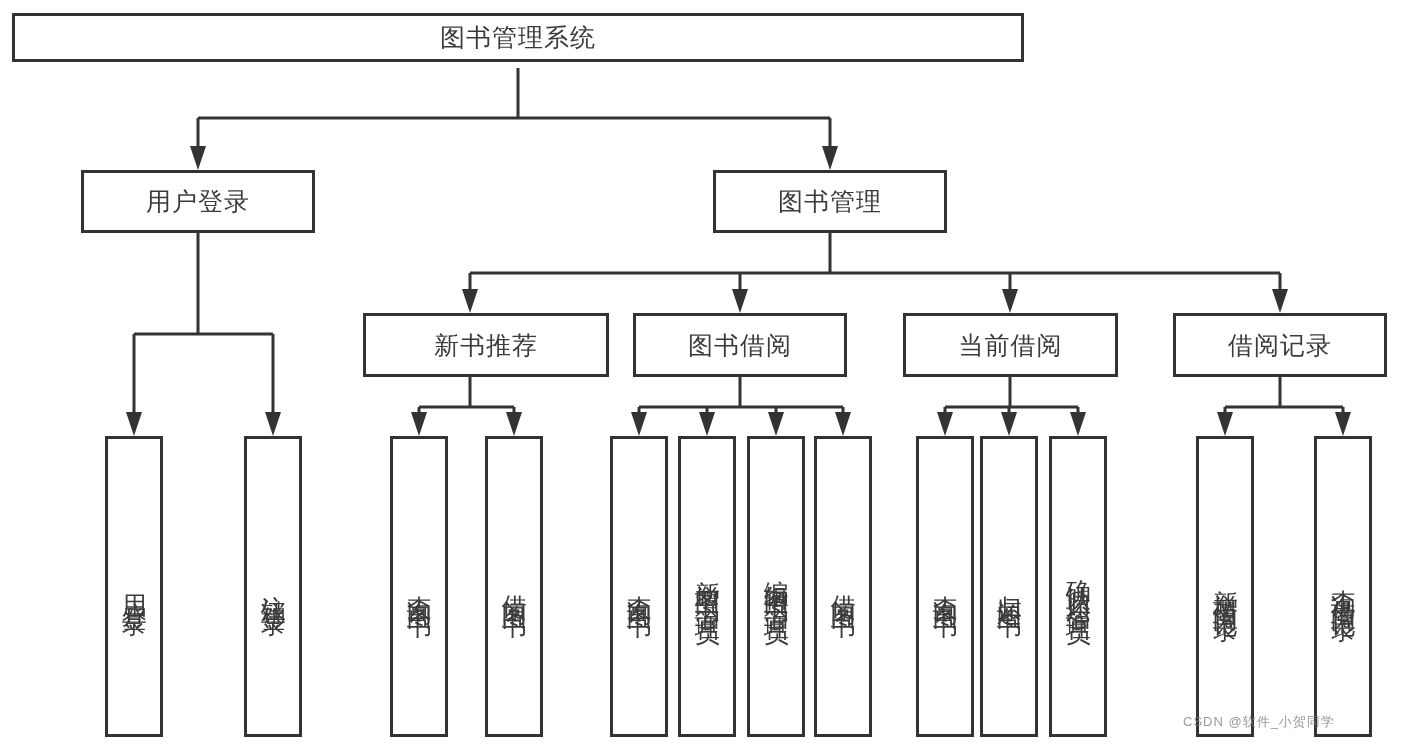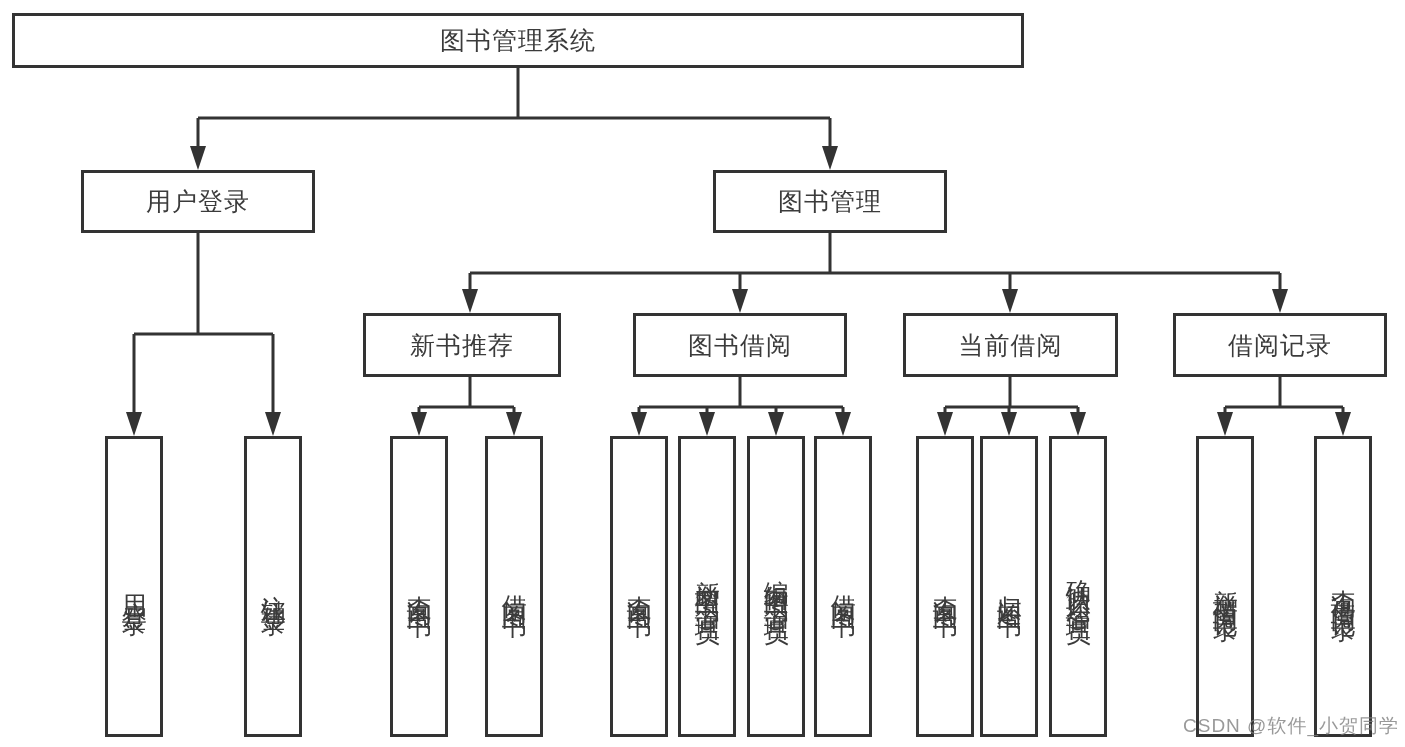--- a/index.html
+++ b/index.html
@@ -18,21 +18,21 @@
     z-index:2;
   }
   .hbox{font-size:25px;letter-spacing:1px;white-space:nowrap;}
   .vbox{font-size:25px;}
   .vbox .vtext{
     writing-mode:vertical-rl;text-orientation:mixed;
     letter-spacing:6px;line-height:1.1;
   }
   .watermark{
     position:absolute;left:1183px;top:713px;z-index:6;
-    font-size:19px;letter-spacing:1px;color:rgba(128,128,128,0.8);
+    font-size:13px;letter-spacing:1px;color:rgba(128,128,128,0.8);
     white-space:nowrap;
   }
 </style>
 </head>
 <body>
 
 <div class="canvas">
 
   <svg class="connectors" viewBox="0 0 1405 747" xmlns="http://www.w3.org/2000/svg">
 
@@ -66,32 +66,32 @@
     <polygon class="ah" points="699,412 715,412 707,436"></polygon>
     <polygon class="ah" points="768,412 784,412 776,436"></polygon>
     <polygon class="ah" points="835,412 851,412 843,436"></polygon>
     <polygon class="ah" points="937,412 953,412 945,436"></polygon>
     <polygon class="ah" points="1001,412 1017,412 1009,436"></polygon>
     <polygon class="ah" points="1070,412 1086,412 1078,436"></polygon>
     <polygon class="ah" points="1217,412 1233,412 1225,436"></polygon>
     <polygon class="ah" points="1335,412 1351,412 1343,436"></polygon>
   </svg>
 
-  <div class="node hbox" style="left:12px;top:13px;width:1012px;height:55px;">
+  <div class="node hbox" style="left:12px;top:13px;width:1012px;height:49px;">
     <span>图书管理系统</span>
   </div>
 
   <div class="node hbox" style="left:81px;top:170px;width:234px;height:63px;">
     <span>用户登录</span>
   </div>
   <div class="node hbox" style="left:713px;top:170px;width:234px;height:63px;align-items:center;">
     <span>图书管理</span>
   </div>
 
-  <div class="node hbox" style="left:363px;top:313px;width:198px;height:64px;">
+  <div class="node hbox" style="left:363px;top:313px;width:246px;height:64px;">
     <span>新书推荐</span>
   </div>
   <div class="node hbox" style="left:633px;top:313px;width:214px;height:64px;justify-content:center;">
     <span>图书借阅</span>
   </div>
   <div class="node hbox" style="left:903px;top:313px;width:215px;height:64px;text-align:right;">
     <span>当前借阅</span>
   </div>
   <div class="node hbox" style="left:1173px;top:313px;width:214px;height:64px;">
     <span>借阅记录</span>

